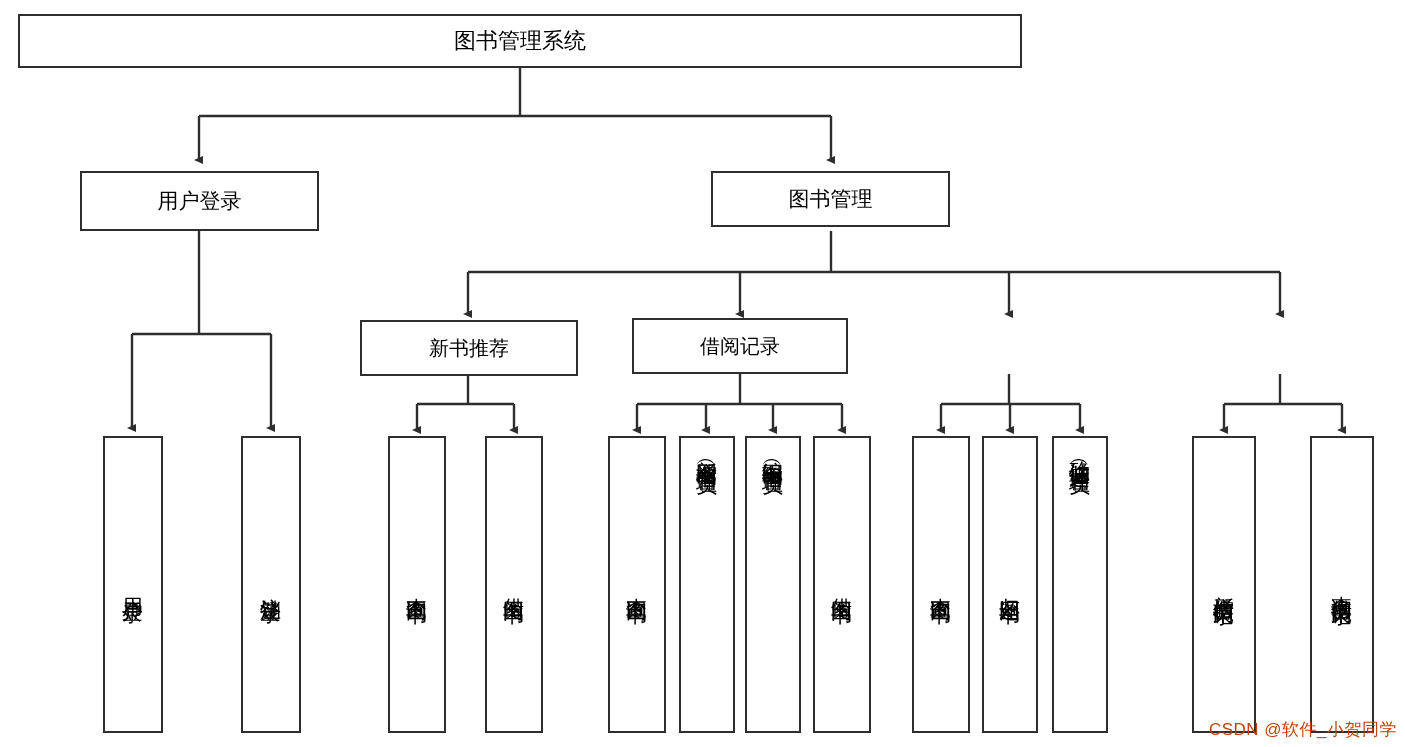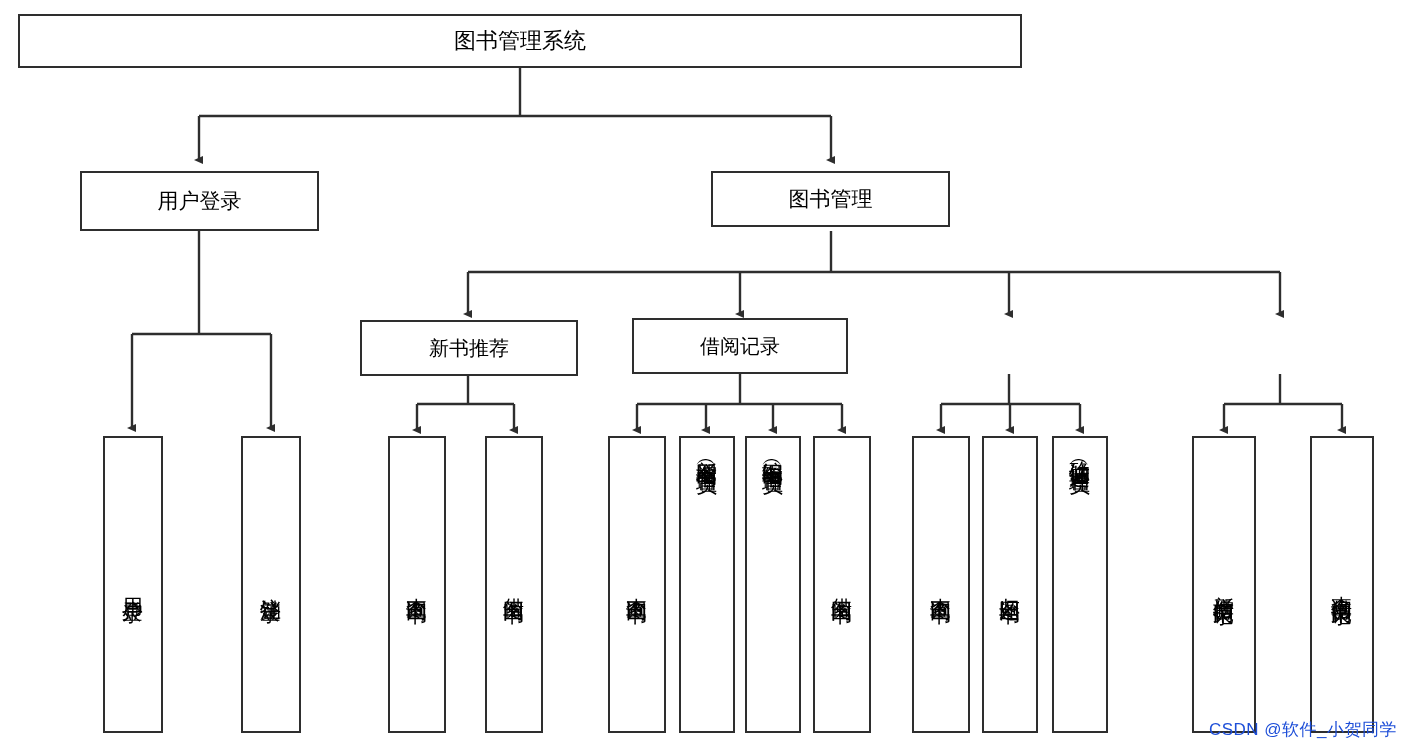--- a/index.html
+++ b/index.html
@@ -63,21 +63,21 @@
     font-size: 21px;
     letter-spacing: 2px;
     line-height: 1;
     white-space: nowrap;
   }
   .watermark {
     position: absolute;
     right: 8px;
     bottom: 6px;
     font-size: 17px;
-    color: #1d4ed8;
+    color: #c2410c;
     letter-spacing: 0.5px;
     white-space: nowrap;
   }
 </style>
 </head>
 <body>
 
 <div id="canvas">
 
   <svg id="edges" viewBox="0 0 1405 747" xmlns="http://www.w3.org/2000/svg">

